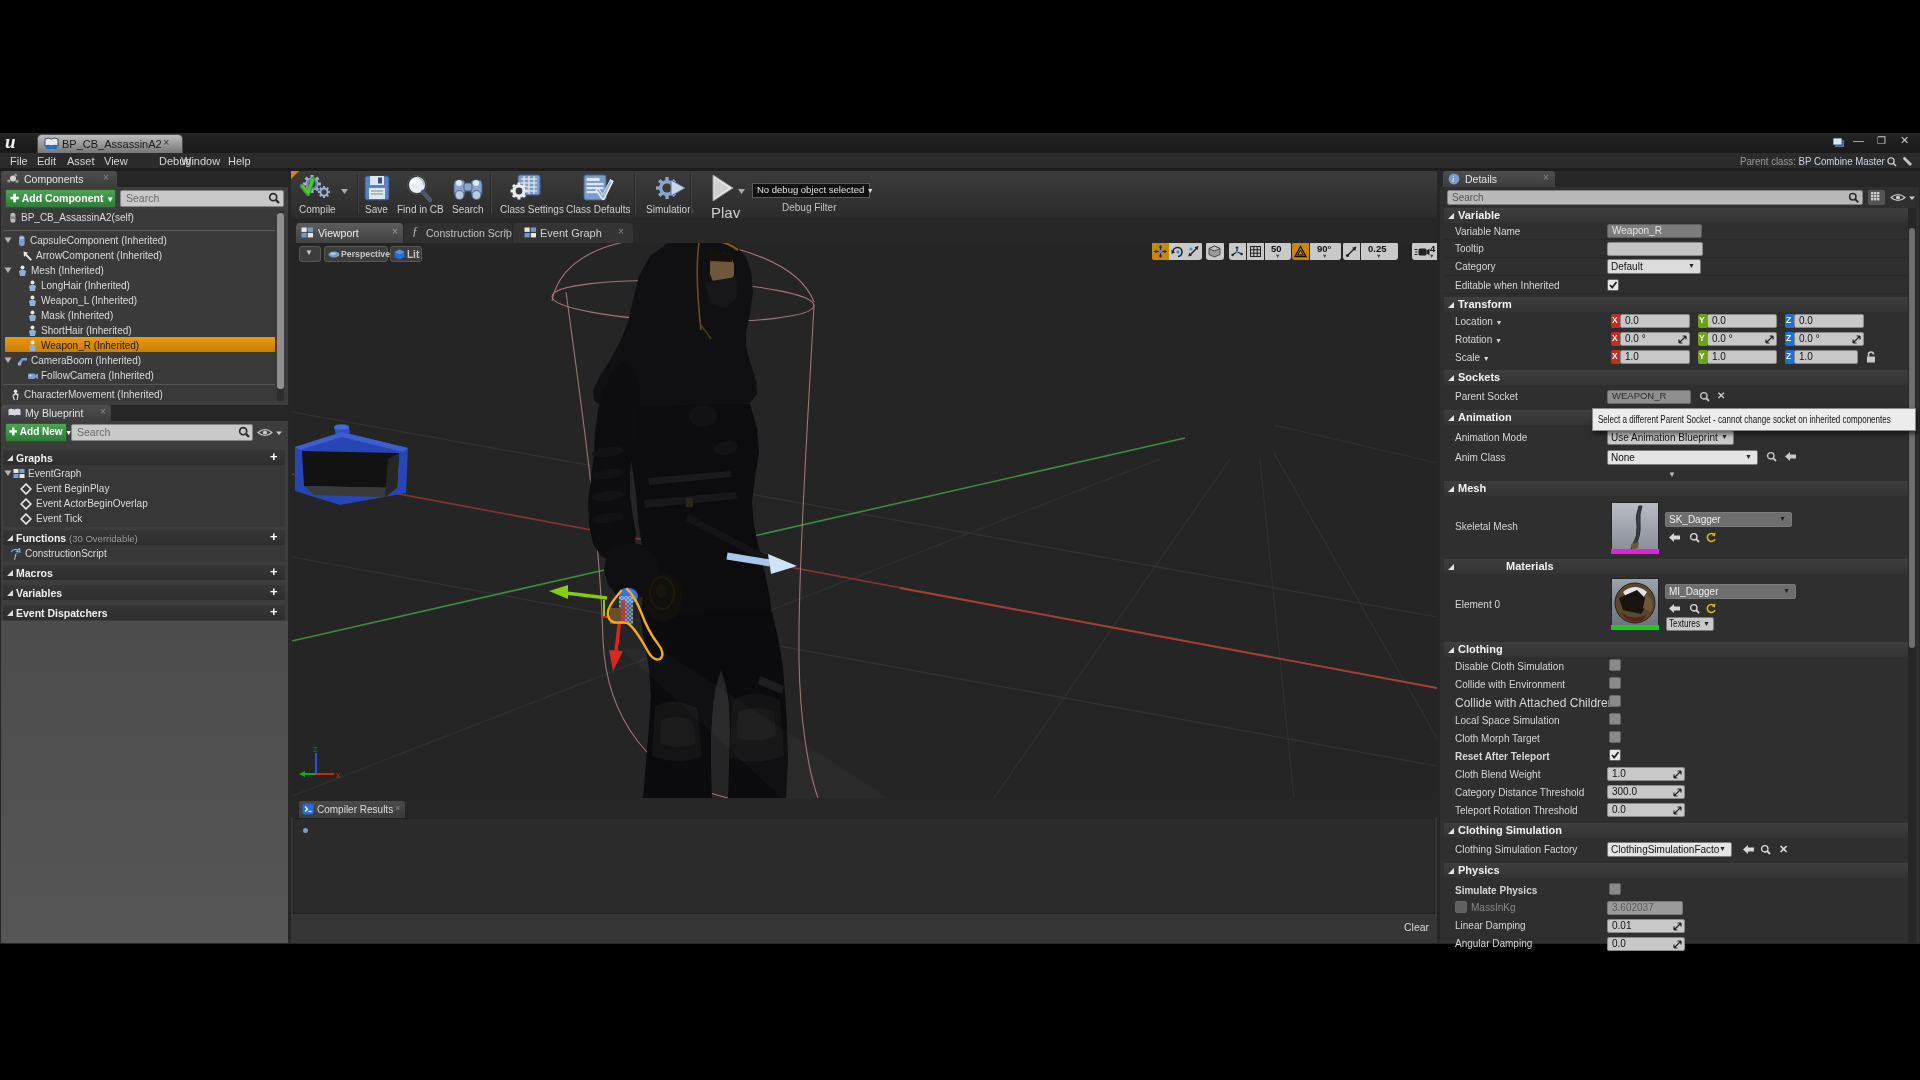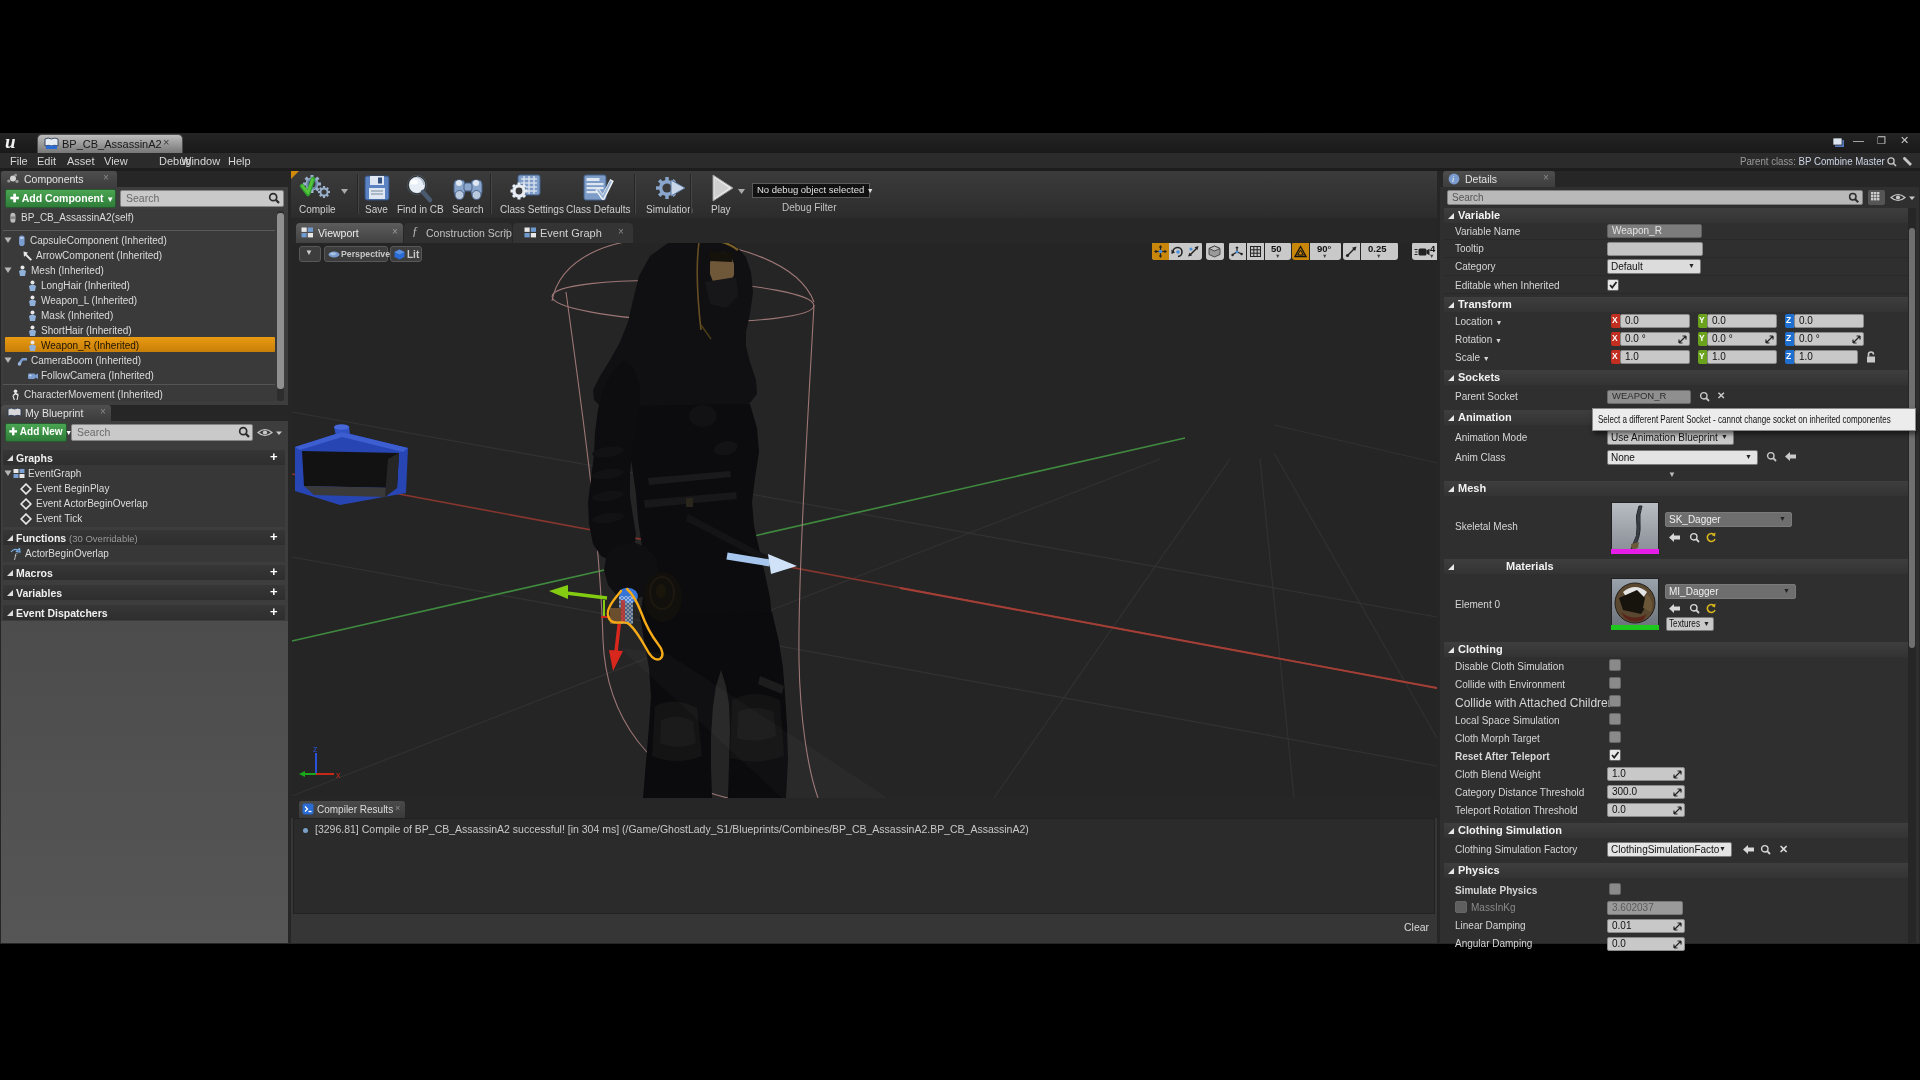--- a/index.html
+++ b/index.html
@@ -191,21 +191,21 @@
 <svg class="abs" style="left:6px;top:534px;" width="8" height="8" viewBox="0 0 8 8">
         <path d="M7 1 L7 7 L1 7Z" fill="#ddd"></path>
       </svg>
 <div class="txt" style="left:16px;top:532px;font-size:10.5px;color:#f0f0f0;font-weight:bold;">Functions <span style="font-weight:normal;color:#9a9a9a;font-size:9.5px;">(30 Overridable)</span></div>
 <div class="txt" style="left:270px;top:530px;font-size:13px;color:#fff;font-weight:bold;">+</div>
 <div class="abs" style="left:3px;top:545px;width:282px;height:17px;background:#373737;"></div>
 <svg class="abs" style="left:10px;top:548px;" width="13" height="12" viewBox="0 0 13 12">
 <path d="M1 4 Q4 0 8 2 L6.5 3.5 L10 4 L9.5 0.5 L8 2" fill="none" stroke="#7ab0e8" stroke-width="1.2"></path>
 <text x="4" y="11" font-size="9" font-style="italic" fill="#dcdcdc" font-family="Liberation Serif">f</text>
       </svg>
-<div class="txt" style="left:25px;top:548px;font-size:10px;color:#dcdcdc;font-weight:normal;">ActorBeginOverlap</div>
+<div class="txt" style="left:25px;top:548px;font-size:10px;color:#dcdcdc;font-weight:normal;">ConstructionScript</div>
 <div class="abs" style="left:3px;top:565px;width:282px;height:15px;background:linear-gradient(#363636,#2e2e2e);"></div>
 <svg class="abs" style="left:6px;top:569px;" width="8" height="8" viewBox="0 0 8 8">
         <path d="M7 1 L7 7 L1 7Z" fill="#ddd"></path>
       </svg>
 <div class="txt" style="left:16px;top:567px;font-size:10.5px;color:#f0f0f0;font-weight:bold;">Macros</div>
 <div class="txt" style="left:270px;top:565px;font-size:13px;color:#fff;font-weight:bold;">+</div>
 <div class="abs" style="left:3px;top:585px;width:282px;height:15px;background:linear-gradient(#363636,#2e2e2e);"></div>
 <svg class="abs" style="left:6px;top:589px;" width="8" height="8" viewBox="0 0 8 8">
         <path d="M7 1 L7 7 L1 7Z" fill="#ddd"></path>
       </svg>
@@ -330,21 +330,21 @@
         </g>
 <path d="M17 7 L31 15 L17 23 Z" fill="#c8d6e8" stroke="#5a7498" stroke-width="1"></path>
 </svg>
 <div class="txt" style="left:646px;top:204px;font-size:10px;color:#cfcfcf;font-weight:normal;">Simulation</div>
 <div class="abs" style="left:690px;top:174px;width:1px;height:40px;background:#262626;"></div>
 <div class="abs" style="left:691px;top:174px;width:1px;height:40px;background:#454545;"></div>
 <svg class="abs" style="left:706px;top:172px;" width="32" height="32" viewBox="0 0 32 32">
 <path d="M7 3 L27 16 L7 29 Z" fill="#e8e8e8" stroke="#999" stroke-width="1"></path>
 <path d="M8.5 6 L23 16 L8.5 26 Z" fill="#cfcfcf"></path>
 </svg>
-<div class="txt" style="left:711px;top:204px;font-size:10px;color:#cfcfcf;font-weight:normal;">Play</div>
+<div class="txt" style="left:711px;top:204px;font-size:15px;color:#cfcfcf;font-weight:normal;">Play</div>
 <svg class="abs" style="left:737px;top:188px;" width="9" height="7" viewBox="0 0 9 7">
         <path d="M1 1 L8 1 L4.5 6Z" fill="#aaa"></path>
       </svg>
 <div class="abs" style="left:752px;top:183px;width:118px;height:15px;background:#111;border:1px solid #5a5a5a;"></div>
 <div class="txt" style="left:757px;top:185px;font-size:9.5px;color:#e0e0e0;font-weight:normal;">No debug object selected <span style="font-size:7px;">▼</span></div>
 <div class="txt" style="left:782px;top:202px;font-size:10px;color:#c2c2c2;font-weight:normal;">Debug Filter</div>
 </div>
 <div class="abs" style="left:291px;top:218px;width:1146px;height:25px;background:#272727;"></div>
 <div class="abs" style="left:296px;top:223px;width:107px;height:20px;background:linear-gradient(#5c5c5c,#424242);border-radius:4px 4px 0 0;"></div>
 <svg class="abs" style="left:301px;top:227px;" width="13" height="12" viewBox="0 0 13 12">
@@ -554,21 +554,20 @@
 <div class="abs" style="left:299px;top:801px;width:106px;height:17px;background:linear-gradient(#4a4a4a,#3a3a3a);border-radius:3px 3px 0 0;"></div>
 <svg class="abs" style="left:302px;top:803px;" width="12" height="12" viewBox="0 0 12 12">
 <rect x="0.5" y="0.5" width="11" height="11" rx="2" fill="#2a6bd4"></rect>
 <path d="M3 3.5 L5.5 6 L3 8.5" fill="none" stroke="#fff" stroke-width="1.3"></path>
       <line x1="6.5" y1="8.5" x2="9.5" y2="8.5" stroke="#fff" stroke-width="1.3"></line>
     </svg>
 <div class="txt" style="left:317px;top:804px;font-size:10px;color:#dcdcdc;font-weight:normal;">Compiler Results</div>
 <div class="txt" style="left:395px;top:803px;font-size:9px;color:#8a8a8a;font-weight:normal;">×</div>
 <div class="abs" style="left:293px;top:818px;width:1142px;height:96px;background:#2b2b2b;border:1px solid #222;"></div>
 <div class="abs" style="left:303px;top:828px;width:5px;height:5px;background:#7aa0c8;border-radius:50%;"></div>
-<div class="txt" style="left:315px;top:823px;font-size:10.5px;color:#c8c8c8;font-weight:normal;">[3296.81] Compile of BP_CB_AssassinA2 successful! [in 304 ms] (/Game/GhostLady_S1/Blueprints/Combines/BP_CB_AssassinA2.BP_CB_AssassinA2)</div>
 <div class="txt" style="left:1404px;top:921px;font-size:10.5px;color:#d8d8d8;font-weight:normal;">Clear</div>
 <div class="abs" style="left:1440px;top:171px;width:479px;height:772px;background:#2f2f2f;"></div>
 <div class="abs" style="left:1440px;top:171px;width:479px;height:16px;background:#262626;"></div>
 <div class="abs" style="left:1443px;top:171px;width:112px;height:16px;background:linear-gradient(#4e4e4e,#3d3d3d);border-radius:3px 3px 0 0;"></div>
 <svg class="abs" style="left:1448px;top:173px;" width="13" height="12" viewBox="0 0 13 12">
 <circle cx="6" cy="6" r="5.4" fill="#7a9ccf"></circle>
       <text x="4" y="9" font-size="8" fill="#fff" font-family="Liberation Serif" font-style="italic">i</text>
     </svg>
 <div class="txt" style="left:1465px;top:173px;font-size:10.5px;color:#e2e2e2;font-weight:normal;">Details</div>
 <div class="txt" style="left:1543px;top:172px;font-size:10px;color:#8a8a8a;font-weight:normal;">×</div>

